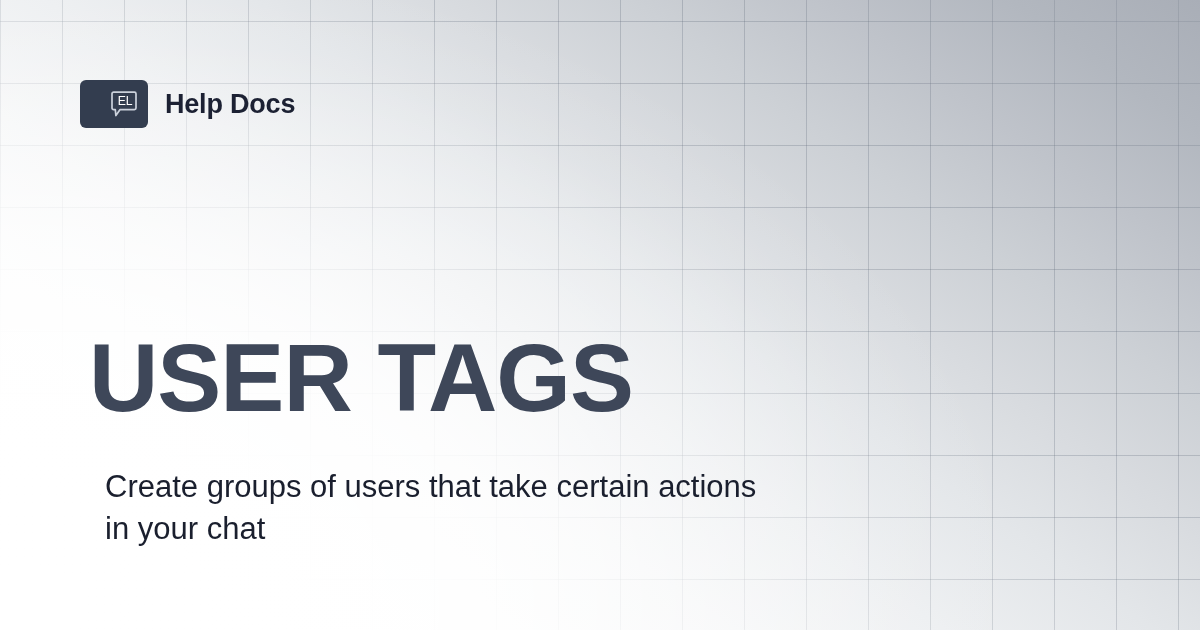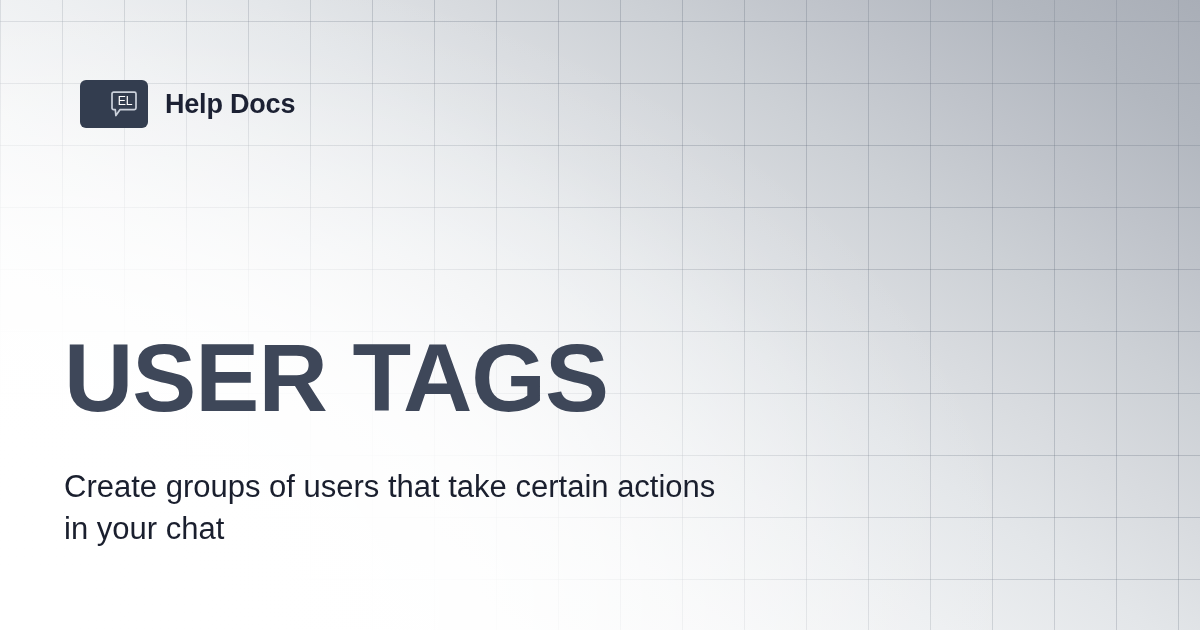--- a/index.html
+++ b/index.html
@@ -117,38 +117,38 @@
     font-weight: 700;
     color: #1c2133;
     letter-spacing: -0.2px;
     line-height: 1;
     white-space: nowrap;
   }
 
   
   .hero {
     position: absolute;
-    left: 64px;
+    left: 89px;
     top: 330px;
     width: 900px;
   }
 
   .hero-title {
     font-size: 96px;
     font-weight: 700;
     color: #3e4759;
     letter-spacing: -1px;
     line-height: 1.0;
     margin: 0;
     text-transform: uppercase;
     white-space: nowrap;
   }
 
   .hero-subtitle {
-    margin: 0;
+    margin: 16px;
     margin-top: 40px;
     font-size: 31px;
     font-weight: 400;
     color: #1a1f2e;
     line-height: 1.36;
     max-width: 790px;
   }
 </style>
 </head>
 <body>

